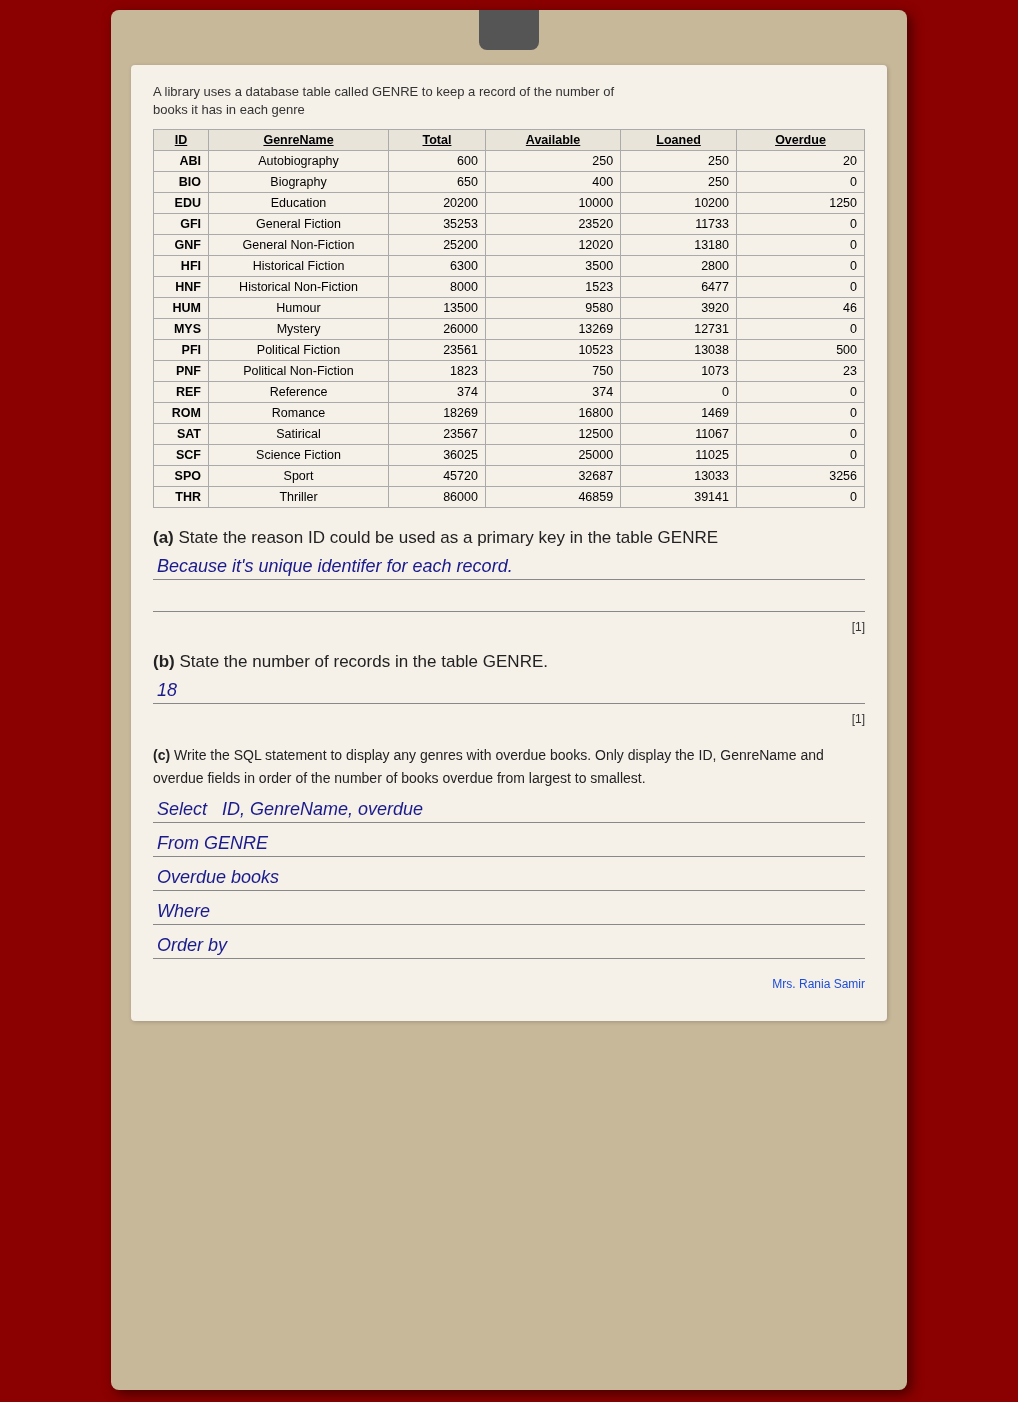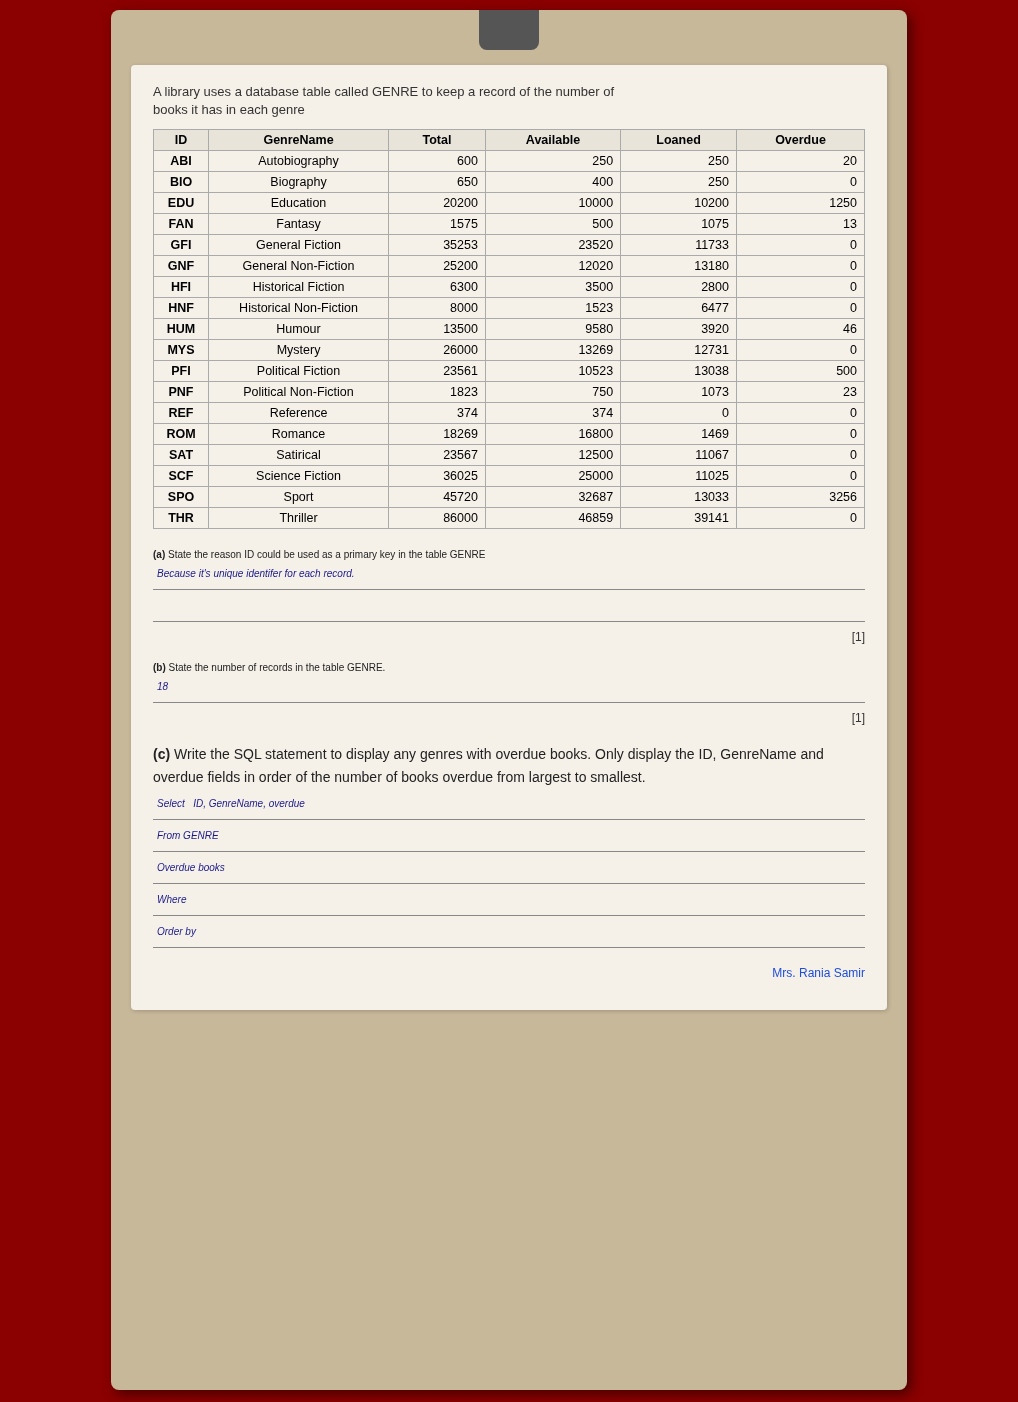--- a/index.html
+++ b/index.html
@@ -52,36 +52,37 @@
     }
     table th, table td {
       border: 1px solid #aaa;
       padding: 3px 7px;
       text-align: right;
     }
     table th {
       background: #e8e4da;
       font-weight: bold;
       text-align: center;
+      text-decoration: underline;
     }
     table td:first-child {
       font-weight: bold;
-      text-align: center;
+      text-align: right;
     }
     table td:nth-child(2) {
       text-align: center;
     }
     .id-col {
       width: 55px;
     }
     .genre-col {
       width: 180px;
     }
     .section-label {
-      font-size: 10px;
+      font-size: 17px;
       color: #222;
       margin-bottom: 6px;
       font-weight: normal;
     }
     .answer-line {
       border-bottom: 1px solid #888;
       margin-bottom: 8px;
       min-height: 24px;
       font-family: 'Segoe UI', cursive;
       font-size: 14px;
@@ -93,21 +94,21 @@
       font-size: 12px;
       color: #333;
       margin-bottom: 12px;
     }
     .question-block {
       margin-bottom: 18px;
     }
     .handwritten {
       font-family: 'Segoe UI', sans-serif;
       color: #1a1a8c;
-      font-size: 10px;
+      font-size: 18px;
       font-style: italic;
     }
     .question-c-text {
       font-size: 14px;
       color: #222;
       margin-bottom: 8px;
       line-height: 1.6;
     }
     .footer-text {
       text-align: right;
@@ -158,28 +159,20 @@
           </tr>
           <tr>
             <td>EDU</td>
             <td>Education</td>
             <td>20200</td>
             <td>10000</td>
             <td>10200</td>
             <td>1250</td>
           </tr>
           <tr>
-            <td>FAN</td>
-            <td>Fantasy</td>
-            <td>1575</td>
-            <td>500</td>
-            <td>1075</td>
-            <td>13</td>
-          </tr>
-          <tr>
             <td>GFI</td>
             <td>General Fiction</td>
             <td>35253</td>
             <td>23520</td>
             <td>11733</td>
             <td>0</td>
           </tr>
           <tr>
             <td>GNF</td>
             <td>General Non-Fiction</td>

